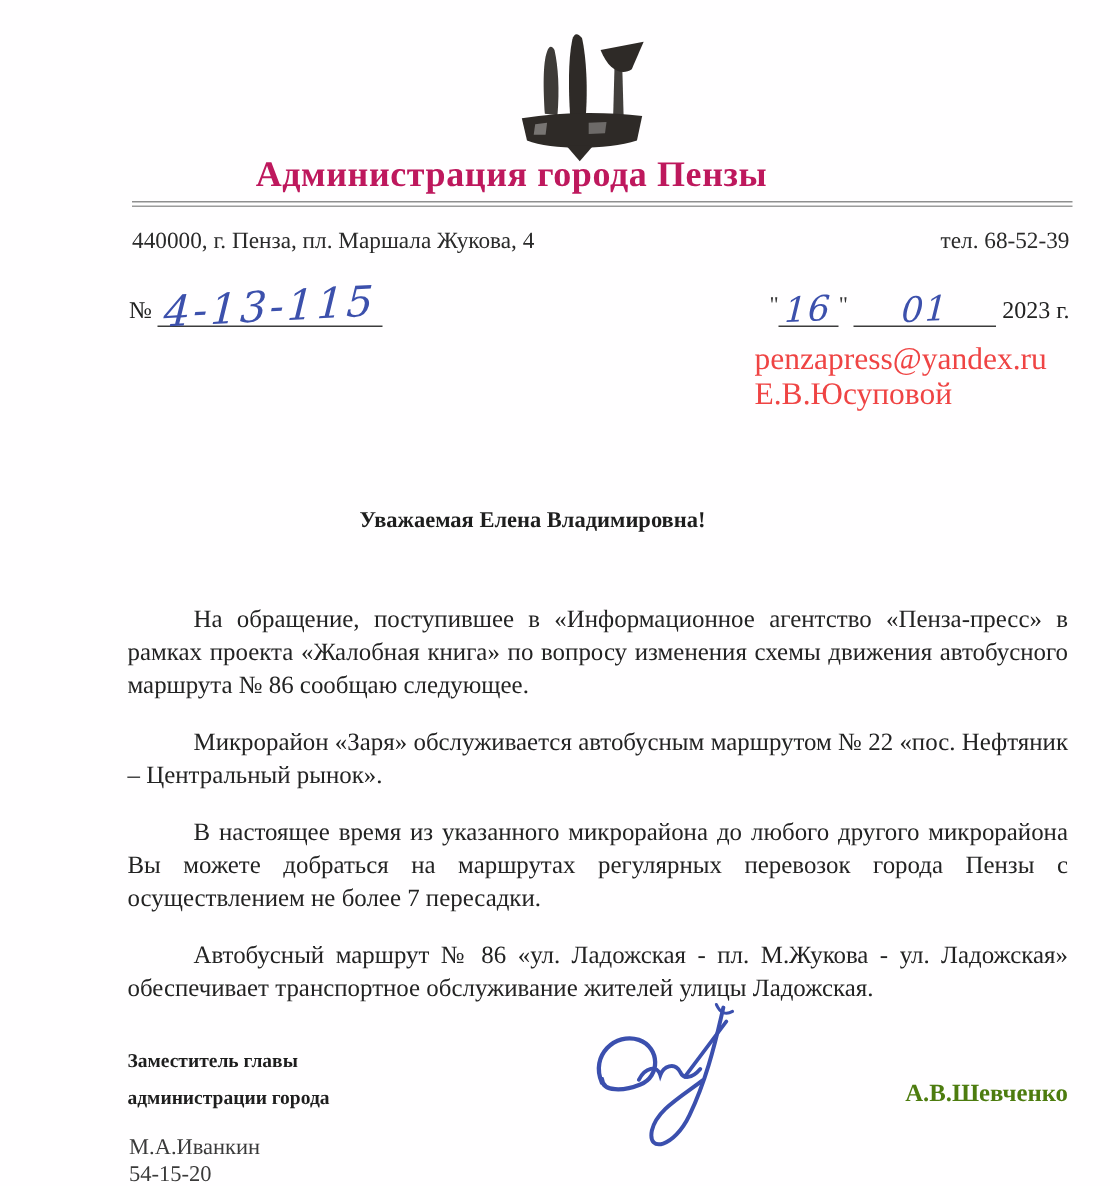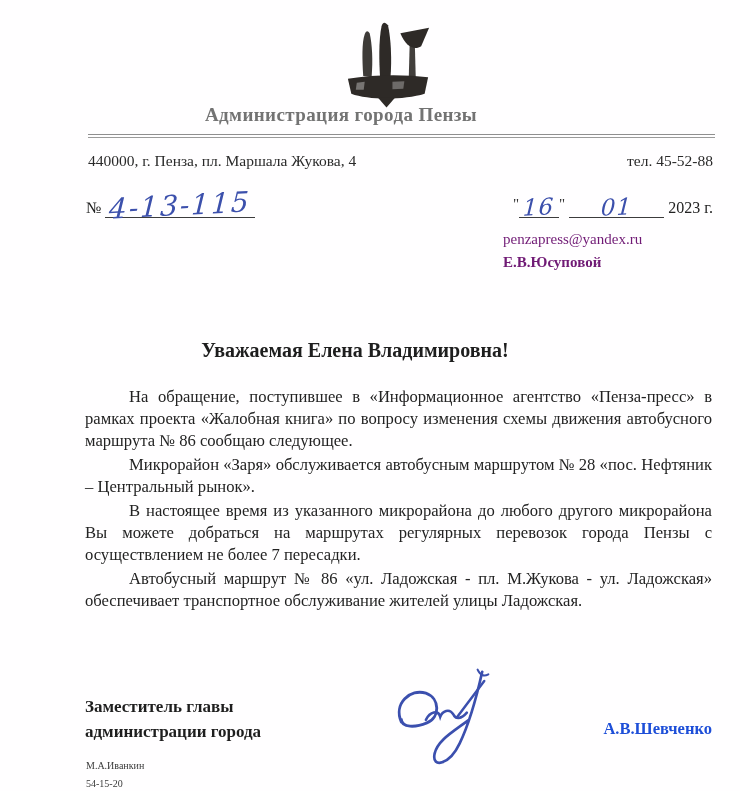--- a/index.html
+++ b/index.html
@@ -9,22 +9,22 @@
     width:740px; height:791px;
     background:#fffeff;
     font-family:"Liberation Serif", serif;
     color:#222222;
     overflow:hidden;
   }
   
   .emblem { position:absolute; top:20px; left:335px; width:104px; height:88px; }
   .org-title {
     position:absolute; top:104px; left:0; right:58px;
-    text-align:center; font-weight:bold; font-size:19px; letter-spacing:0.4px;
-    color:#737373;
+    text-align:center; font-weight:bold; font-size:24px; letter-spacing:0.4px;
+    color:#be185d;
   }
   .divider {
     position:absolute; top:134px; left:88px; right:25px; height:4px;
     border-top:1px solid #8f8f8f; border-bottom:1px solid #9b9b9b;
   }
   .address-row {
     position:absolute; top:152px; left:88px; right:27px;
     display:flex; justify-content:space-between;
     font-size:15.5px; color:#2a2a2a;align-items:flex-end;
   }
@@ -41,48 +41,48 @@
     color:#3c50ac; display:inline-block;
     transform:rotate(-3deg) skewX(-6deg);
     line-height:0.55; position:relative; top:2px;
   }
   .hand-num { font-size:28px; letter-spacing:2px; }
   .hand-date { font-size:23px; letter-spacing:1px; }
   .q { font-size:15px; position:relative; top:-4px; color:#333; }
   
   .recipient {
     position:absolute; top:228px; left:503px;
-    font-size:15px; line-height:23.3px; color:#701a75;
+    font-size:21px; line-height:23.3px; color:#ef4444;
   }
-  .recipient .bold { font-weight:bold; }
+  .recipient .bold { font-weight:normal; }
   
   .salutation {
     position:absolute; top:339px; left:0; right:30px;
-    text-align:center; font-weight:bold; font-size:20px; color:#1e1e1e;
+    text-align:center; font-weight:bold; font-size:15px; color:#1e1e1e;
   }
   .body-text {
     position:absolute; top:386px; left:85px; right:28px;
     font-size:16.6px; line-height:22px; text-align:justify; color:#232323;
   }
-  .body-text p { text-indent:44px; margin:0 0 2px 0; }
+  .body-text p { text-indent:44px; margin:16px 0 2px 0; }
   
   .sig-title {
     position:absolute; top:694px; left:85px;
-    font-weight:bold; font-size:17px; line-height:25px; color:#1e1e1e;
+    font-weight:bold; font-size:13px; line-height:25px; color:#1e1e1e;
     white-space:pre-line;
   }
   .autograph { position:absolute; top:668px; left:388px; width:128px; height:116px; }
   .sig-name {
     position:absolute; top:719px; right:28px;
-    font-weight:bold; font-size:16.5px; color:#1d4ed8;margin-left:23px;
+    font-weight:bold; font-size:16.5px; color:#4d7c0f;margin-left:23px;
   }
   
   .footer {
     position:absolute; top:757px; left:86px;
-    font-size:10px; line-height:17.5px; color:#3a3a3a;
+    font-size:15px; line-height:17.5px; color:#3a3a3a;
   }
 </style>
 </head>
 <body>
 
 <div class="page">
 
   <svg class="emblem" viewBox="0 0 105 88" xmlns="http://www.w3.org/2000/svg" aria-hidden="true">
     <g fill="#2e2a27">
       <path d="M30,14 C27,22 27.5,40 28.5,56 L37,57 C38.5,40 37.5,24 35,13 C33,9.5 31.2,10.5 30,14 Z" opacity="0.92"></path>
@@ -95,21 +95,21 @@
       <path d="M58,62 L70,61.5 L69,69 L58,69.5 Z" fill="#fffeff" opacity="0.3"></path>
     </g>
   </svg>
 
   <div class="org-title">Администрация города Пензы</div>
 
   <div class="divider"></div>
 
   <div class="address-row">
     <span>440000, г. Пенза, пл. Маршала Жукова, 4</span>
-    <span>тел. 45-52-88</span>
+    <span>тел. 68-52-39</span>
   </div>
 
   <div class="ref-row">
     <span class="ref-left">
       <span>№</span>
       <span class="uline" style="width:150px;"><span class="hand hand-num">4-13-115</span></span>
     </span>
     <span class="ref-right">
       <span class="q">"</span><span class="uline" style="width:40px;"><span class="hand hand-date">16</span></span><span class="q">"</span>
       <span class="uline" style="width:95px;"><span class="hand hand-date">01</span></span>
@@ -119,21 +119,21 @@
 
   <div class="recipient">
     <div>penzapress@yandex.ru</div>
     <div class="bold">Е.В.Юсуповой</div>
   </div>
 
   <div class="salutation">Уважаемая Елена Владимировна!</div>
 
   <div class="body-text">
     <p>На обращение, поступившее в «Информационное агентство «Пенза-пресс» в рамках проекта «Жалобная книга» по вопросу изменения схемы движения автобусного маршрута № 86 сообщаю следующее.</p>
-    <p>Микрорайон «Заря» обслуживается автобусным маршрутом № 28 «пос. Нефтяник – Центральный рынок».</p>
+    <p>Микрорайон «Заря» обслуживается автобусным маршрутом № 22 «пос. Нефтяник – Центральный рынок».</p>
     <p>В настоящее время из указанного микрорайона до любого другого микрорайона  Вы можете добраться на маршрутах регулярных перевозок города Пензы с осуществлением не более 7 пересадки.</p>
     <p>Автобусный маршрут № 86 «ул. Ладожская - пл. М.Жукова - ул. Ладожская» обеспечивает транспортное обслуживание жителей улицы Ладожская.</p>
   </div>
 
   <div class="sig-title">Заместитель главы
 администрации  города</div>
 
   <svg class="autograph" viewBox="0 0 125 112" xmlns="http://www.w3.org/2000/svg" aria-hidden="true" fill="none" stroke="#3b4fae" stroke-linecap="round">
     <path d="M13,52 C5,34 22,19 37,24 C51,29 51,48 38,53 C27,57.5 13.5,58 13,49.5" stroke-width="2.8"></path>
     <path d="M37,50 C41,42 49,40 51,47 C53,41.5 60,38 64,45 C66,49.5 71.5,49.5 77,43" stroke-width="2.5"></path>

